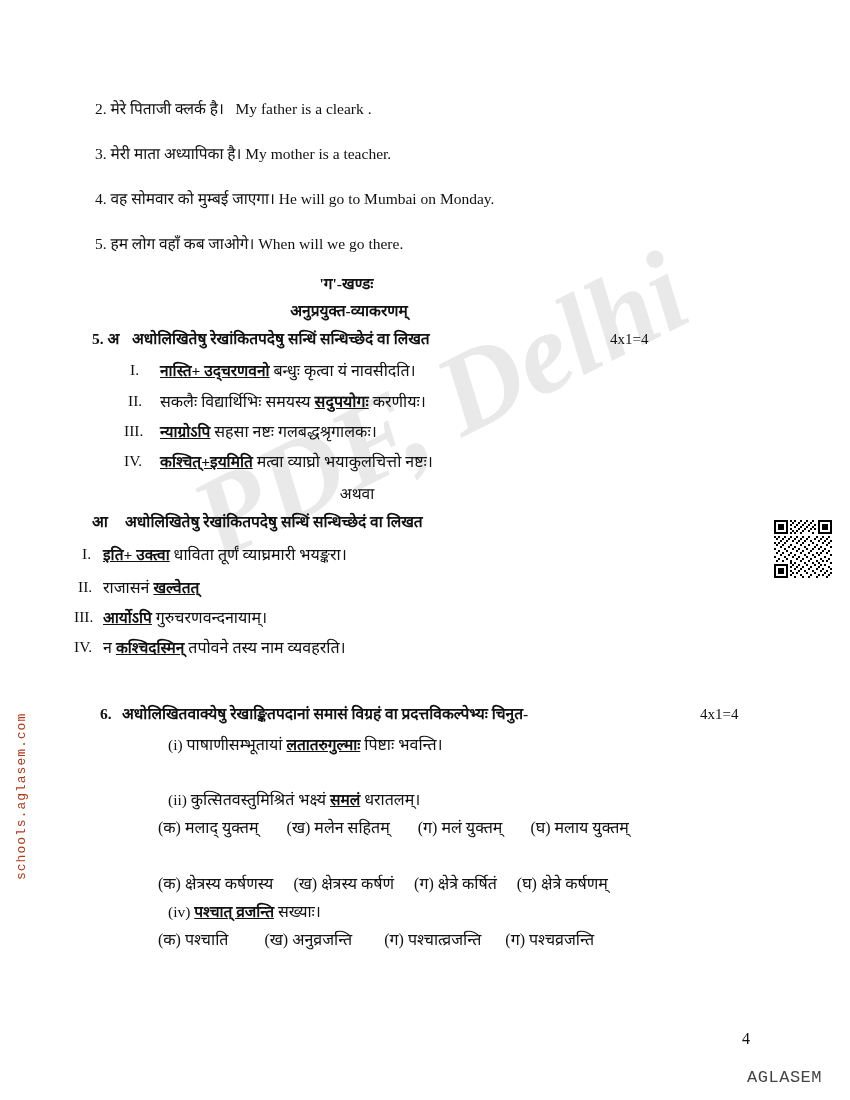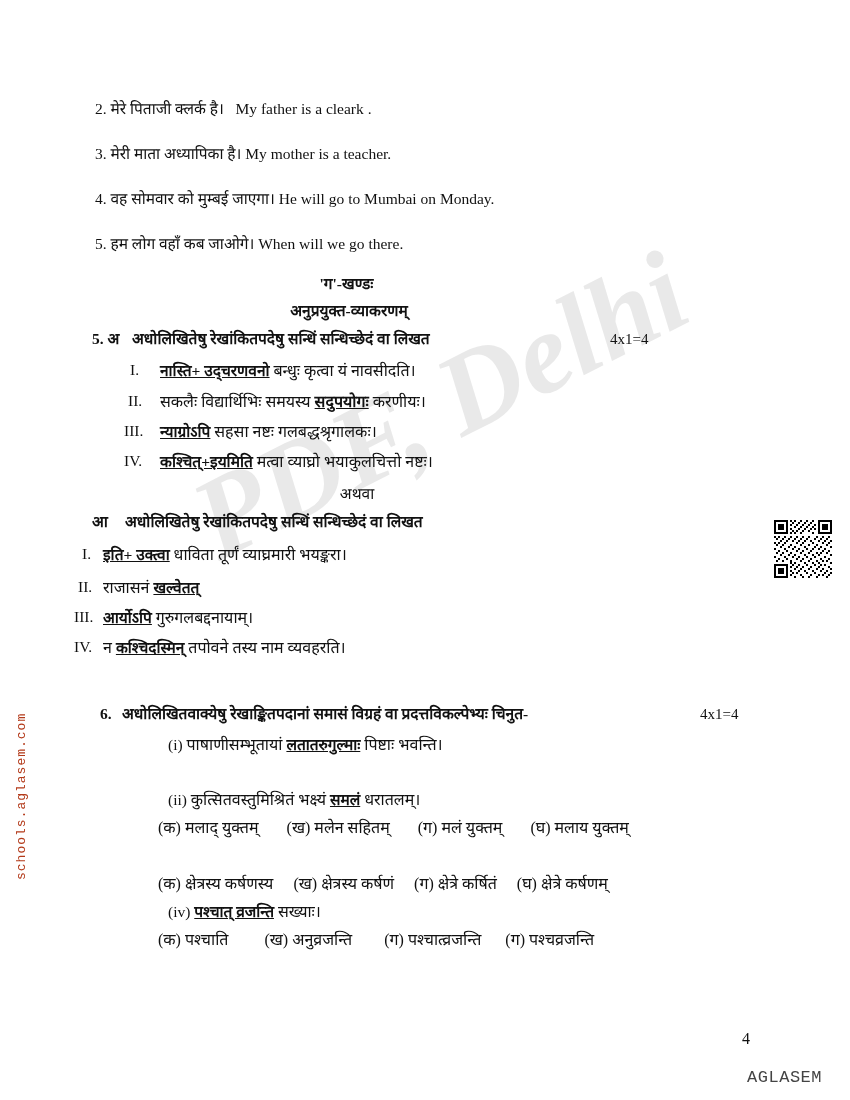--- a/index.html
+++ b/index.html
@@ -173,21 +173,21 @@
   </div>
 
   <div class="line dev" style="left:78px; top:578px;">II.</div>
   <div class="line dev" style="left:103px; top:578px;">
     <span class="small">राजासनं </span><span class="bold-u">खल्वेतत्</span>
   </div>
 
   <div class="line dev" style="left:74px; top:608px;">III.</div>
   <div class="line dev" style="left:103px; top:608px;">
     <span class="bold-u">आर्योऽपि</span>
-    <span class="small">गुरुगलबद्दनायाम्।</span>
+    <span class="small">गुरुचरणवन्दनायाम्।</span>
   </div>
 
   <div class="line dev" style="left:74px; top:638px;">IV.</div>
   <div class="line dev" style="left:103px; top:638px;">
     <span class="small">न </span><span class="bold-u">कश्चिदस्मिन्</span>
     <span class="small">तपोवने तस्य नाम व्यवहरति।</span>
   </div>
 
   <div class="line dev bold" style="left:100px; top:705px;">6.</div>
   <div class="line dev bold" style="left:122px; top:705px;">अधोलिखितवाक्येषु रेखाङ्कितपदानां समासं विग्रहं वा प्रदत्तविकल्पेभ्यः चिनुत-</div>

